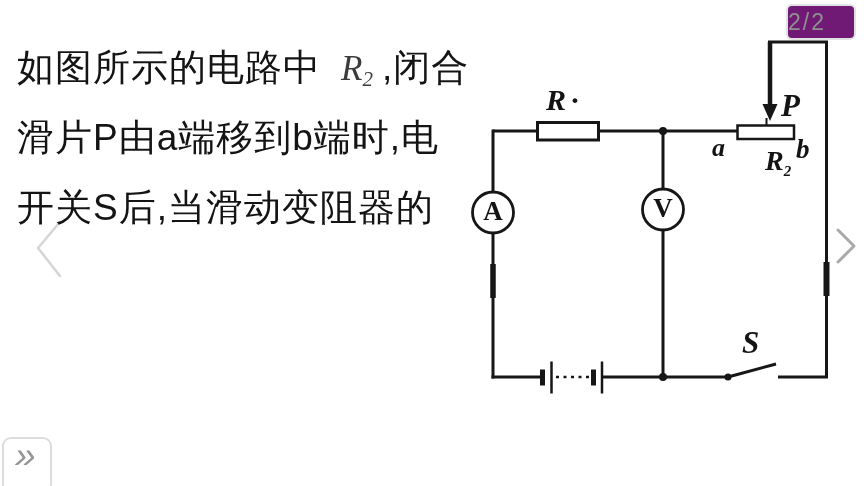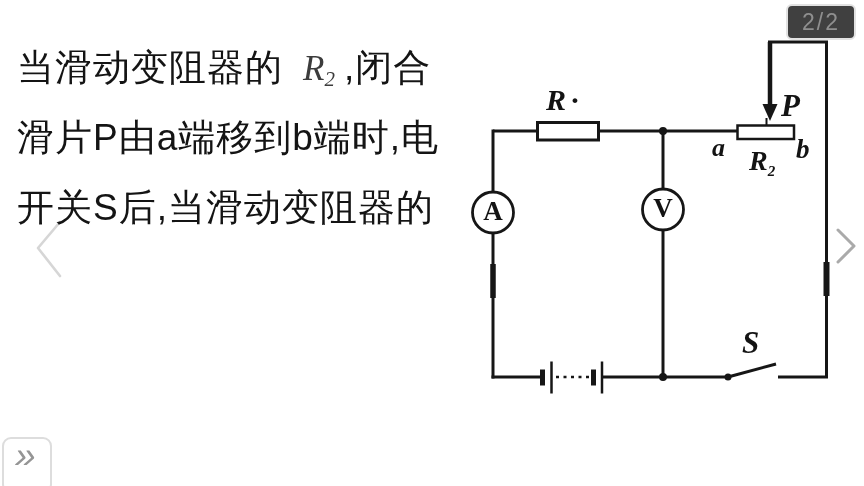--- a/index.html
+++ b/index.html
@@ -32,22 +32,22 @@
     font-family:"Liberation Serif",serif;font-style:italic;font-weight:bold;
   }
   .meter-letter{
     position:absolute;z-index:4;color:#131313;
     font-family:"Liberation Serif",serif;font-weight:bold;font-style:normal;
     font-size:27px;transform:translate(-50%,-54%);
   }
   
   .pager{
     position:absolute;left:786px;top:4px;width:66px;height:32px;z-index:5;
-    background:#404040;border:2px solid #e2e2e2;border-radius:6px;
-    display:flex;align-items:center;justify-content:center;
+    background:#701a75;border:2px solid #e2e2e2;border-radius:6px;
+    display:flex;align-items:center;
     font-size:23px;color:#8f8f8f;letter-spacing:2px;
   }
   
   .more-btn{
     position:absolute;left:2px;top:437px;width:50px;height:56px;z-index:5;
     background:rgba(255,255,255,0.88);border:2px solid #dddddd;border-radius:9px;
     box-sizing:border-box;
   }
   .more-btn .glyph{
     position:absolute;left:11px;top:-4px;
@@ -63,21 +63,21 @@
   </svg>
 </div>
 
 <div class="chev" id="chev-right">
   <svg width="32" height="48" viewBox="0 0 32 48">
     <polyline points="8,8 24,24 8,40" fill="none" stroke="#aaaaaa" stroke-width="3" stroke-linecap="round" stroke-linejoin="round"></polyline>
   </svg>
 </div>
 
 <div class="problem">
-  <div class="line"><span>当滑动变阻器的</span><span class="math-r"><span>R</span><span class="sub">2</span></span><span class="l3-after">,闭合</span></div>
+  <div class="line"><span>如图所示的电路中</span><span class="math-r"><span>R</span><span class="sub">2</span></span><span class="l3-after">,闭合</span></div>
   <div class="line">滑片P由a端移到b端时,电</div>
   <div class="line">开关S后,当滑动变阻器的</div>
 </div>
 
 <svg id="circuit-svg" width="864" height="486" viewBox="0 0 864 486">
   <g stroke="#161616" stroke-width="3" fill="none">
 
     <path d="M493,131 H537.5"></path>
 
     <rect x="537.5" y="122.5" width="61" height="17.5" fill="#ffffff"></rect>
@@ -120,21 +120,21 @@
     <polygon points="762.5,104 777.5,104 770,121"></polygon>
     <circle cx="663" cy="131" r="4"></circle>
     <circle cx="663" cy="377" r="4"></circle>
     <circle cx="728" cy="377" r="3.5"></circle>
   </g>
 </svg>
 
 <span class="clabel" style="left:546px;top:83px;font-size:30px;letter-spacing:5px;">R·</span>
 <span class="clabel" style="left:781px;top:88px;font-size:31px;">P</span>
 <span class="clabel" style="left:712px;top:133px;font-size:26px;">a</span>
-<span class="clabel" style="left:749px;top:145px;font-size:28px;font-family:Liberation Serif, serif;"><span>R</span><span style="font-size:15px;vertical-align:-6px;">2</span></span>
+<span class="clabel" style="left:765px;top:145px;font-size:28px;font-family:Liberation Serif, serif;"><span>R</span><span style="font-size:15px;vertical-align:-6px;">2</span></span>
 <span class="clabel" style="left:796px;top:134px;font-size:27px;">b</span>
 <span class="clabel" style="left:742px;top:325px;font-size:31px;">S</span>
 <span class="meter-letter" style="left:493px;top:213px;">A</span>
 <span class="meter-letter" style="left:663px;top:210px;">V</span>
 
 <div class="pager">
   <span>2/2</span>
 </div>
 
 <div class="more-btn">

